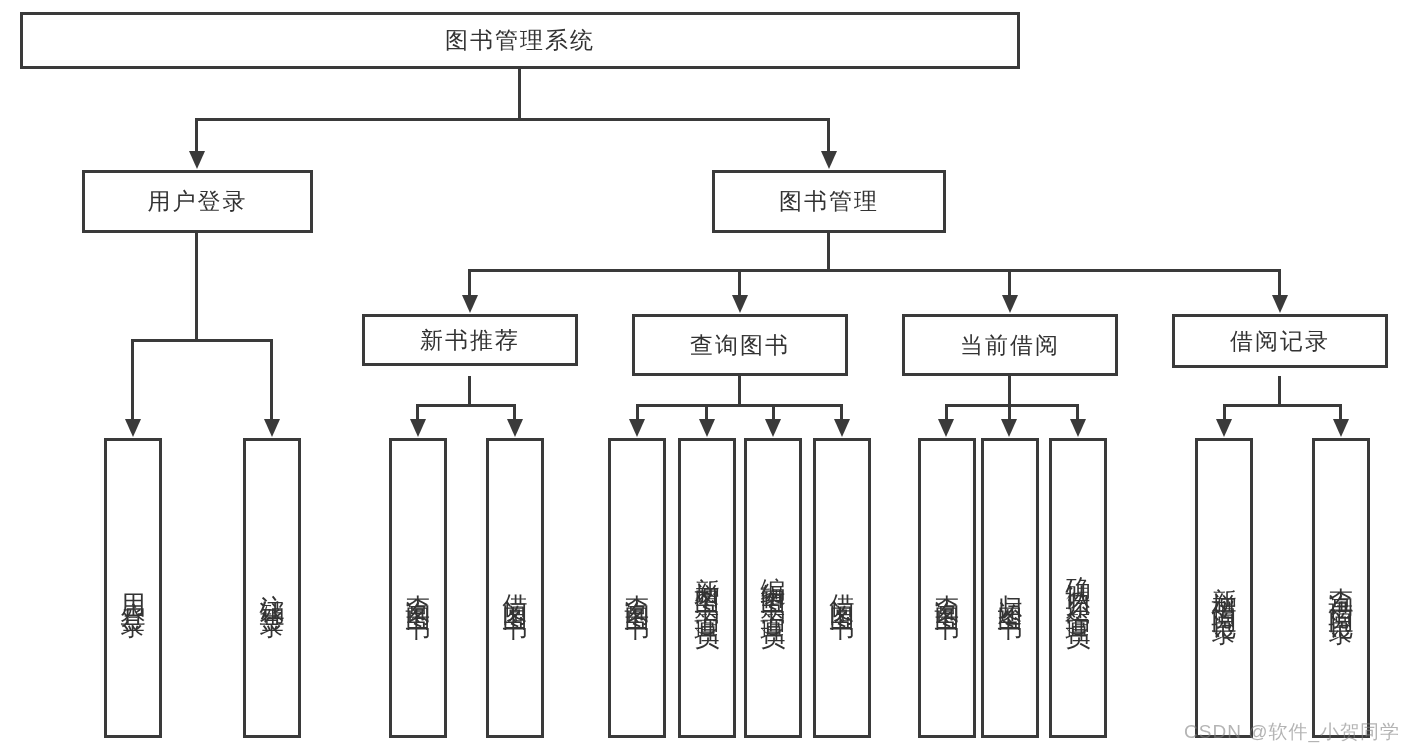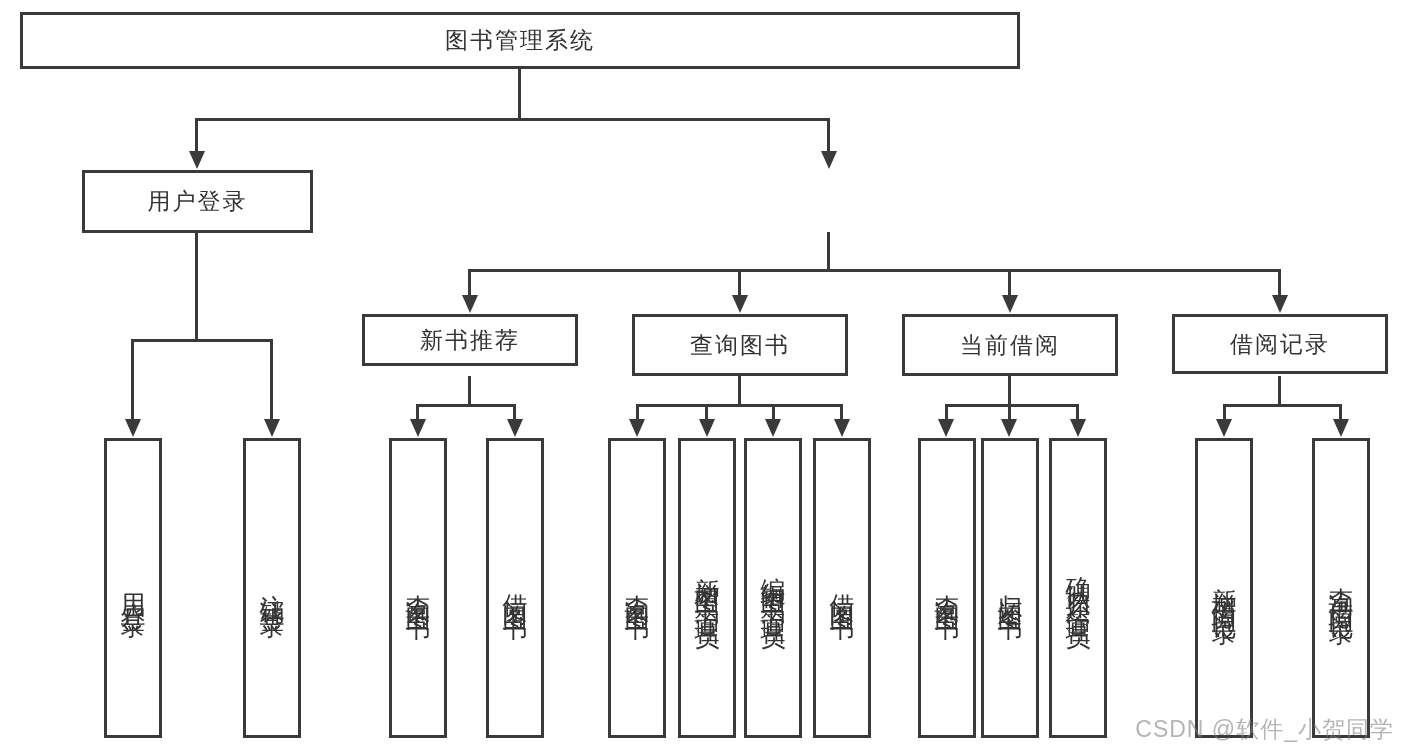--- a/index.html
+++ b/index.html
@@ -17,47 +17,50 @@
     writing-mode:vertical-rl;text-orientation:mixed;
     font-size:25px;letter-spacing:7px;line-height:1;
   }
   .ln{position:absolute;background:#3a3a3a;}
   .ah{
     position:absolute;width:0;height:0;
     border-left:8px solid transparent;border-right:8px solid transparent;
     border-top:18px solid #3a3a3a;
   }
   .watermark{
-    position:absolute;right:11px;bottom:2px;font-size:23px;letter-spacing:1px;
+    position:absolute;right:5px;bottom:2px;font-size:19px;letter-spacing:1px;
     color:rgba(130,130,130,0.6);z-index:9;white-space:nowrap;text-align:center;
   }
 </style>
 </head>
 <body>
 
 <div class="stage">
 
   <div class="box hbox" style="left:20px;top:12px;width:1000px;height:57px">
     <span>图书管理系统</span>
   </div>
 
   <div class="box hbox" style="left:82px;top:170px;width:231px;height:63px">
     <span>用户登录</span>
   </div>
+  <div class="box hbox" style="left:712px;top:170px;width:234px;height:63px">
+    <span>图书管理</span>
+  </div>
 
   <div class="box hbox" style="left:362px;top:314px;width:216px;height:52px">
     <span>新书推荐</span>
   </div>
   <div class="box hbox" style="left:632px;top:314px;width:216px;height:62px">
     <span>查询图书</span>
   </div>
   <div class="box hbox" style="left:902px;top:314px;width:216px;height:62px">
     <span>当前借阅</span>
   </div>
-  <div class="box hbox" style="left:1172px;top:314px;width:216px;height:60px">
+  <div class="box hbox" style="left:1172px;top:314px;width:216px;height:54px">
     <span>借阅记录</span>
   </div>
 
   <div class="box vbox" style="left:104px">
     <span class="vtext">用户登录</span>
   </div>
   <div class="box vbox" style="left:243px">
     <span class="vtext">注销登录</span>
   </div>
 

